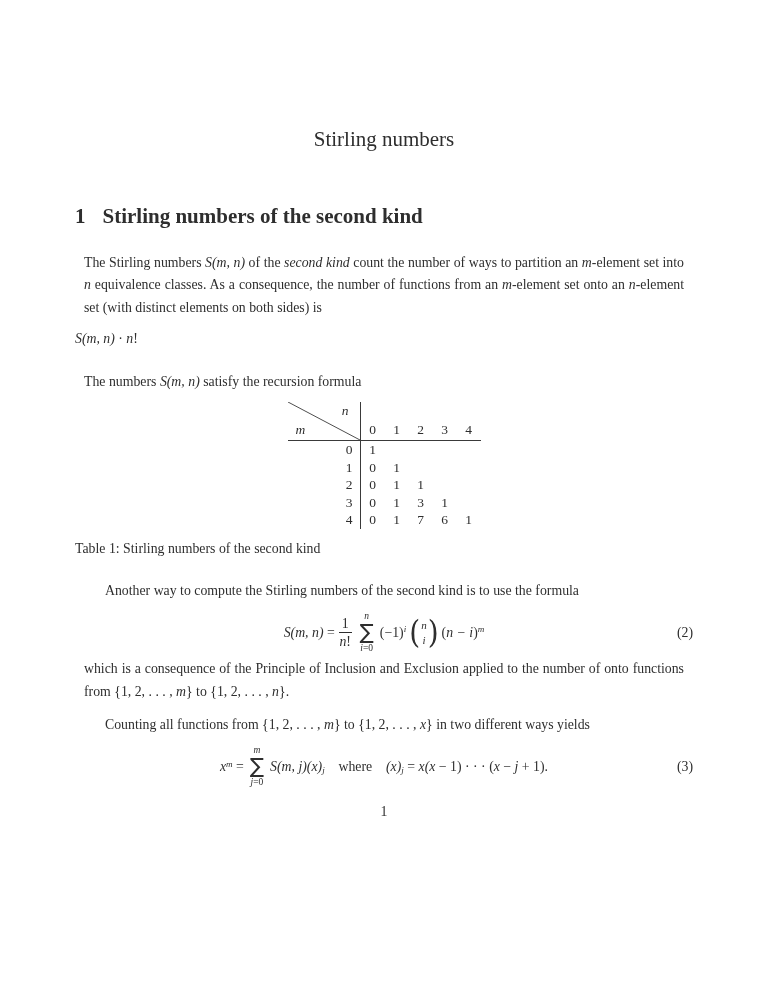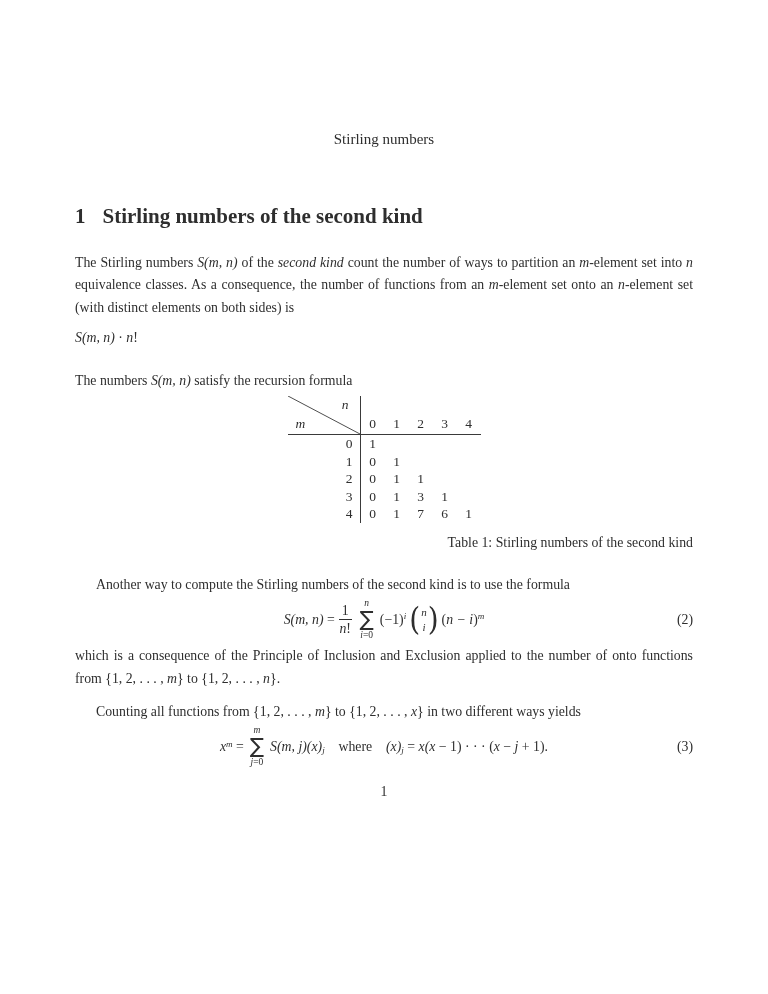--- a/index.html
+++ b/index.html
@@ -1,21 +1,21 @@
 <!DOCTYPE html>
 <html><head>
 <meta charset="utf-8">
 <style>
   html,body{margin:0;padding:0;background:#ffffff;}
   body{width:768px;height:994px;color:#2e2e2e;font-family:"Liberation Serif","DejaVu Serif",serif;}
   .page{width:618px;margin:0 auto;padding-top:127px;font-size:13.8px;line-height:22.4px;}
-  .title{font-size:15px;font-weight:normal;text-align:center;margin:0 0 54px;line-height:24px;}
+  .title{font-size:21px;font-weight:normal;text-align:center;margin:0 0 54px;line-height:24px;}
   .sec{font-size:21px;font-weight:bold;margin:0 0 25px;line-height:22px;}
   .secnum{margin-right:17px;}
-  .body-par{margin:0;text-align:justify;}
+  .body-par{margin:9px;text-align:justify;}
   .indent{text-indent:21px;}
   .it{font-style:italic;}
   .disp{text-align:left;margin:8px 0 20px;}
   .eqrow{position:relative;text-align:center;margin:4px 0;}
   .eqnum{position:absolute;right:0;top:50%;transform:translateY(-50%);}
   .eqbody-flex{display:inline-flex;align-items:center;gap:2px;vertical-align:middle;}
   sup{font-size:66%;line-height:0;position:relative;top:-0.45em;vertical-align:baseline;}
   sub{font-size:66%;line-height:0;position:relative;top:0.28em;vertical-align:baseline;}
   .frac{display:inline-block;text-align:center;vertical-align:middle;margin:0 2px;}
   .fn{display:block;border-bottom:1px solid #2e2e2e;padding:0 3px;line-height:1.25;}
@@ -31,21 +31,21 @@
   .t-header{display:flex;border-bottom:1px solid #3a3a3a;height:38px;}
   .t-corner{width:72px;position:relative;flex:0 0 72px;}
   .t-corner svg{position:absolute;left:0;top:0;width:100%;height:100%;display:block;}
   .cvar{position:absolute;top:0;right:11px;font-style:italic;line-height:17px;}
   .rvar{position:absolute;bottom:2px;left:8px;font-style:italic;line-height:17px;}
   .t-cols{display:flex;border-left:1px solid #3a3a3a;align-items:flex-end;padding-bottom:2px;}
   .t-cell{width:24px;text-align:center;line-height:17.5px;}
   .t-row{display:flex;height:17.5px;line-height:17.5px;}
   .t-label{width:72px;flex:0 0 72px;text-align:right;padding-right:7px;box-sizing:border-box;}
   .t-vals{display:flex;border-left:1px solid #3a3a3a;}
-  .caption{text-align:right;margin-top:9px;}
+  .caption{text-align:left;margin-top:9px;}
   .mt20{margin-top:20px;}
   .mt11{margin-top:11px;}
   .mt2{margin-top:2px;}
   .pageno{text-align:center;margin-top:13px;}
 </style>
 </head>
 <body>
 
 <div class="page">
 

